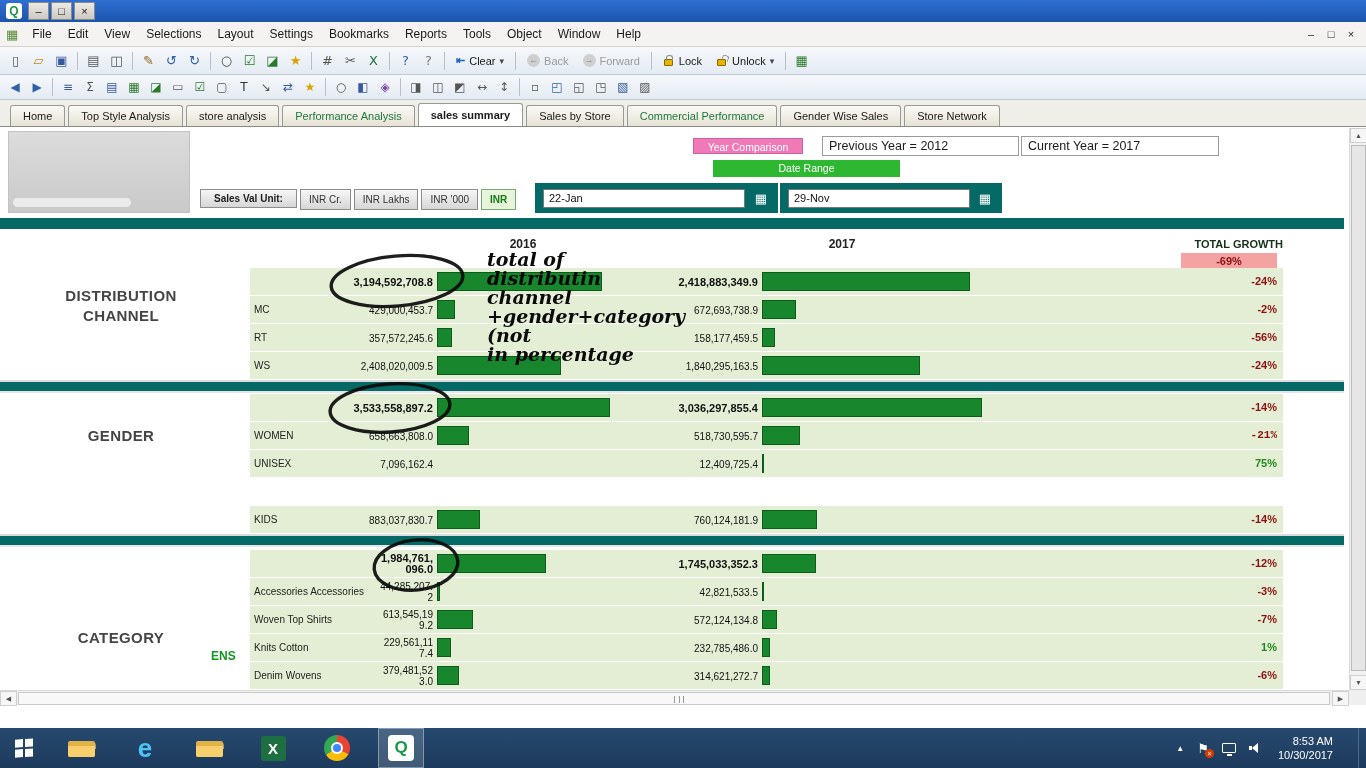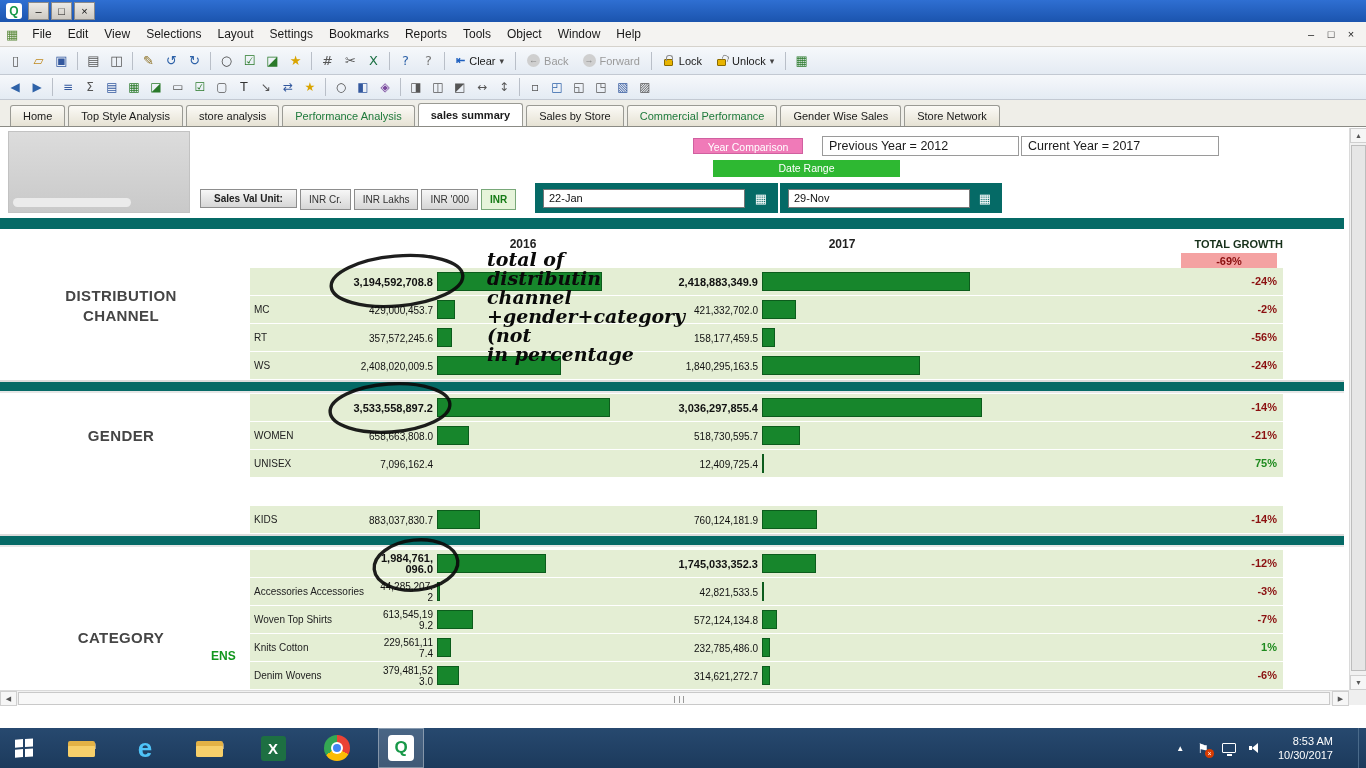--- a/index.html
+++ b/index.html
@@ -456,21 +456,21 @@
         <div class="r-v16">3,194,592,708.8</div>
         <div class="r-bar b16" style="width: 165px;"></div>
         <div class="r-v17">2,418,883,349.9</div>
         <div class="r-bar b17" style="width: 208px;"></div>
         <div class="r-growth" style="color: rgb(139, 16, 16);">-24%</div>
       </div>
       <div class="chart-row" style="top: 296px;">
         <span class="r-label">MC</span>
         <div class="r-v16">429,000,453.7</div>
         <div class="r-bar b16" style="width: 18px;"></div>
-        <div class="r-v17">421,332,702.0</div>
+        <div class="r-v17">672,693,738.9</div>
         <div class="r-bar b17" style="width: 34px;"></div>
         <div class="r-growth" style="color: rgb(139, 16, 16);">-2%</div>
       </div>
       <div class="chart-row" style="top: 324px;">
         <span class="r-label">RT</span>
         <div class="r-v16">357,572,245.6</div>
         <div class="r-bar b16" style="width: 15px;"></div>
         <div class="r-v17">158,177,459.5</div>
         <div class="r-bar b17" style="width: 13px;"></div>
         <div class="r-growth" style="color: rgb(139, 16, 16);">-56%</div>
@@ -490,21 +490,21 @@
         <div class="r-v17">3,036,297,855.4</div>
         <div class="r-bar b17" style="width: 220px;"></div>
         <div class="r-growth" style="color: rgb(139, 16, 16);">-14%</div>
       </div>
       <div class="chart-row" style="top: 422px;">
         <span class="r-label">WOMEN</span>
         <div class="r-v16">658,663,808.0</div>
         <div class="r-bar b16" style="width: 32px;"></div>
         <div class="r-v17">518,730,595.7</div>
         <div class="r-bar b17" style="width: 38px;"></div>
-        <div class="r-growth" style="color: rgb(139, 16, 16);">-21%</div>
+        <div class="r-growth" style="color: rgb(139, 16, 16); font-family: Liberation Mono, monospace;">-21%</div>
       </div>
       <div class="chart-row" style="top: 450px;">
         <span class="r-label">UNISEX</span>
         <div class="r-v16">7,096,162.4</div>
         <div class="r-v17">12,409,725.4</div>
         <div class="r-bar b17" style="width: 2px;"></div>
         <div class="r-growth" style="color: rgb(30, 138, 30);">75%</div>
       </div>
       <div class="chart-row" style="top: 506px;">
         <span class="r-label">MENS</span>

